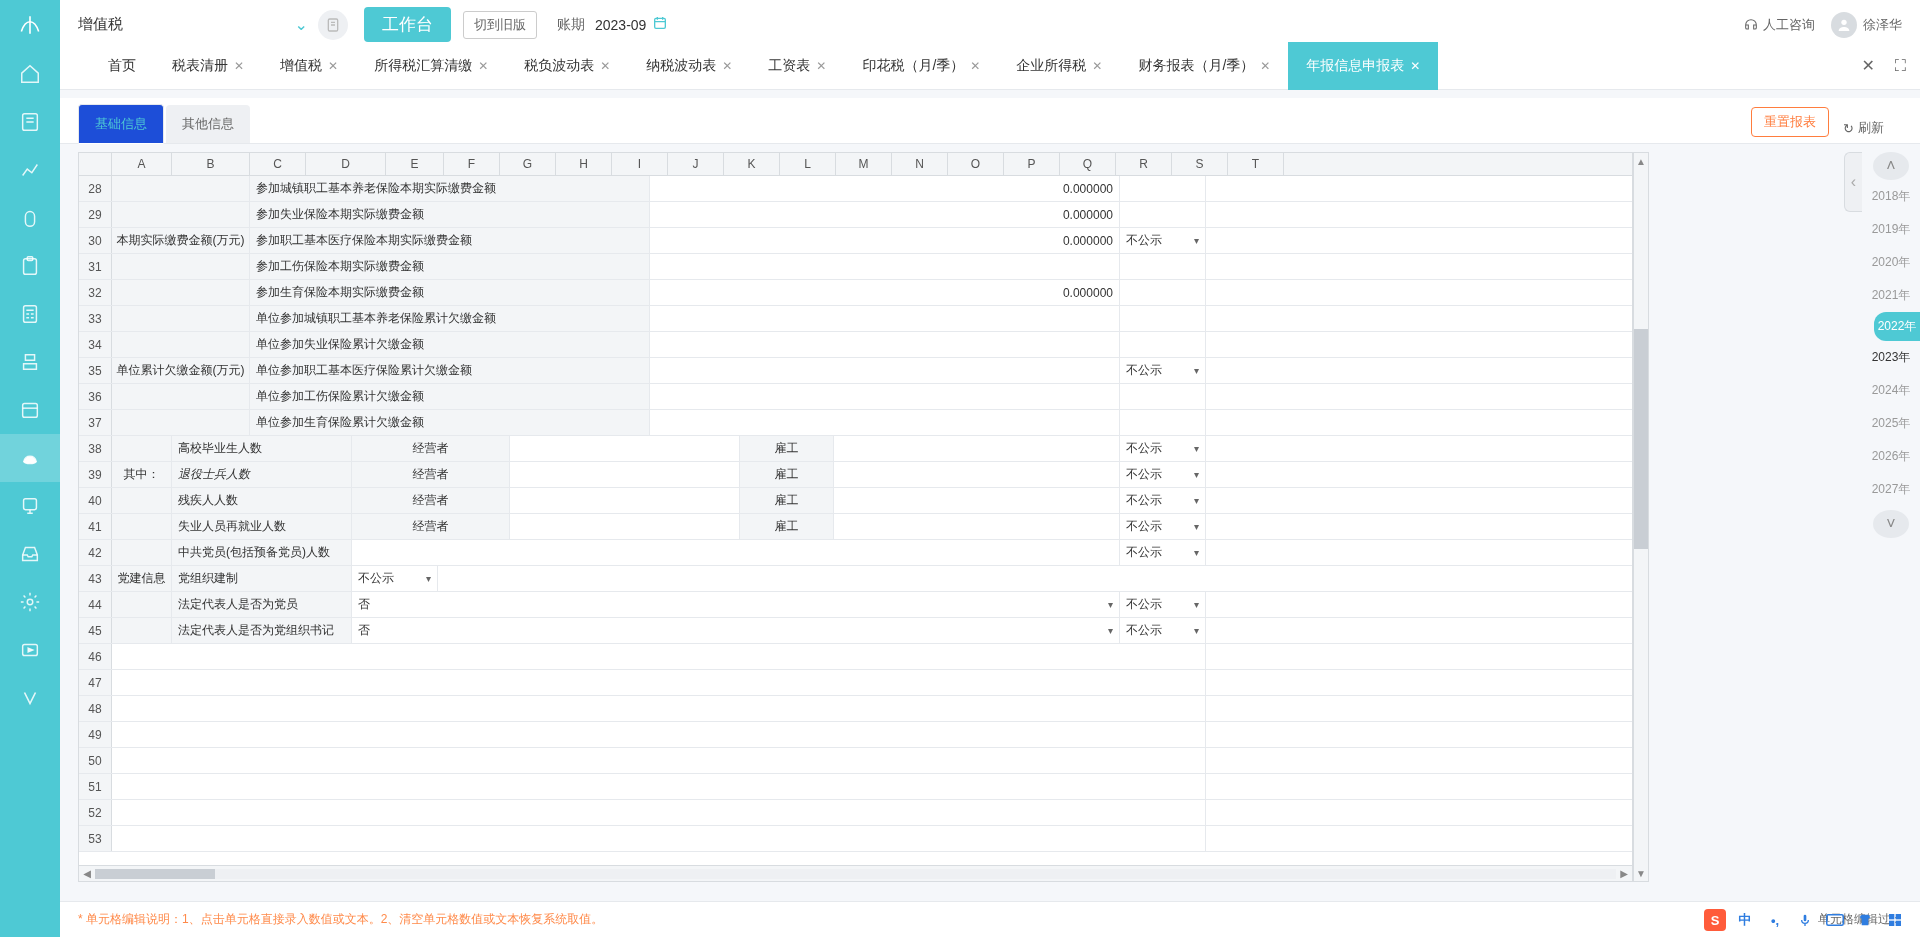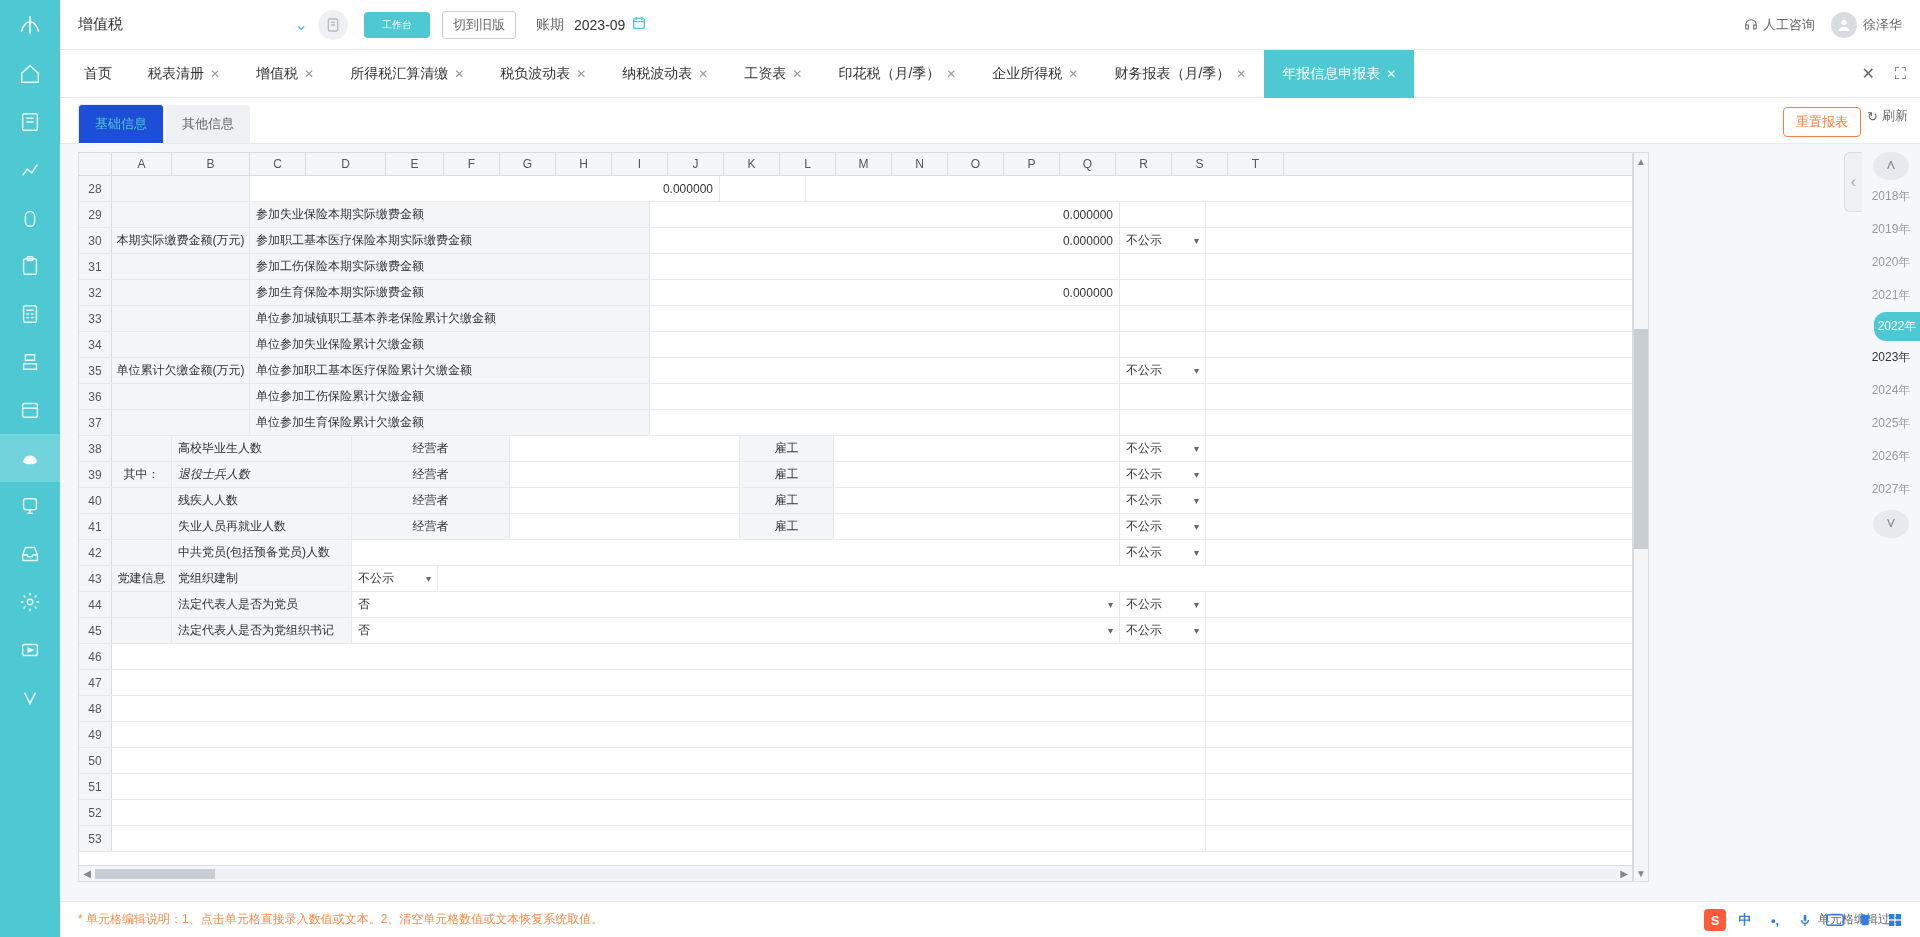--- a/index.html
+++ b/index.html
@@ -8,41 +8,41 @@
 .sidebar { position: absolute; left: 0; top: 0; width: 60px; height: 937px; background: #4ec9d4; }
 .sidebar-logo { width: 60px; height: 50px; display: flex; align-items: center; justify-content: center; color: #fff; }
 .sidebar-item { width: 60px; height: 48px; display: flex; align-items: center; justify-content: center; color: rgba(255,255,255,0.85); cursor: pointer; }
 .sidebar-item.active { background: rgba(255,255,255,0.2); }
 .sidebar-item svg { width: 22px; height: 22px; }
 
 .topbar { position: absolute; left: 60px; top: 0; right: 0; height: 50px; background: #fff; display: flex; align-items: center; padding: 0 18px; border-bottom: 1px solid #e6e9ed; }
 .topbar .dropdown { font-size: 15px; color: #333; width: 230px; display: flex; align-items: center; justify-content: space-between; cursor: pointer; }
 .topbar .chev { color: #4ec9d4; font-size: 16px; }
 .topbar .circle-btn { width: 30px; height: 30px; border-radius: 50%; background: #eef0f3; display:flex; align-items:center; justify-content:center; margin: 0 10px; color:#bbb; cursor:pointer; }
-.btn-primary { background: #4ec9d4; color: #fff; border: none; border-radius: 4px; padding: 6px 18px; font-size: 10px; cursor: pointer; margin: 0 6px; }
+.btn-primary { background: #4ec9d4; color: #fff; border: none; border-radius: 4px; padding: 6px 18px; font-size: 17px; cursor: pointer; margin: 0 6px; }
 .btn-outline { background: #fff; color: #666; border: 1px solid #ccc; border-radius: 3px; padding: 4px 10px; font-size: 13px; cursor: pointer; margin: 0 6px; }
 .period-label { font-size: 14px; color: #666; margin-left: 14px; }
 .period-val { font-size: 14px; color: #333; margin-left: 10px; }
 .cal-icon { color: #4ec9d4; margin-left: 6px; }
 .topbar-right { margin-left: auto; display: flex; align-items: center; gap: 16px; color: #666; font-size: 13px; }
 .topbar-right .user { display:flex; align-items:center; gap:6px; }
 .avatar { width: 26px; height: 26px; border-radius: 50%; background: #d8dce0; display:flex; align-items:center; justify-content:center; color:#fff; }
 
-.tabsbar { position: absolute; left: 60px; top: 50px; right: 0; height: 48px; background: #fff; display: flex; align-items: center; padding-left: 6px; border-bottom: 1px solid #e6e9ed; }
+.tabsbar { position: absolute; left: 60px; top: 42px; right: 0; height: 48px; background: #fff; display: flex; align-items: center; padding-left: 30px; border-bottom: 1px solid #e6e9ed; }
 .tab { padding: 0 18px; height: 48px; display: flex; align-items: center; font-size: 14px; color: #333; cursor: pointer; position: relative; }
 .tab .close { margin-left: 6px; color: #999; font-size: 12px; }
 .tab.active { background: #4ec9d4; color: #fff; }
 .tab.active .close { color: #fff; }
 .tabs-right { margin-left: auto; display: flex; align-items:center; padding-right: 10px; gap: 12px; color:#666; }
 .tabs-right .icon-btn { cursor:pointer; padding: 4px; }
 
 .subtabs { position: absolute; left: 60px; top: 98px; right: 0; height: 46px; background: #fff; display: flex; align-items: flex-end; padding-left: 18px; border-bottom: 1px solid #e6e9ed; }
 .subtab { padding: 10px 16px; font-size: 13px; color: #666; cursor: pointer; background: #eef0f3; border-top-left-radius: 4px; border-top-right-radius: 4px; margin-right: 2px; }
 .subtab.active { color: #4ec9d4; background: #1d4ed8; border: 1px solid #e6e9ed; border-bottom: 1px solid #fff; margin-bottom: -1px; }
-.subtabs-right { margin-left: auto; display:flex; align-items:flex-start; gap:6px; padding-right: 12px; padding-bottom: 6px; }
+.subtabs-right { margin-left: auto; display:flex; align-items:flex-end; gap:14px; padding-right: 36px; padding-bottom: 6px; }
 .btn-reset { color: #ff7d3e; border: 1px solid #ff7d3e; background: #fff; border-radius: 4px; padding: 5px 12px; font-size: 13px; cursor:pointer; }
 .btn-refresh { color: #666; font-size: 13px; cursor:pointer; display:flex; align-items:center; gap:4px; }
 
 .sheet-area { position: absolute; left: 78px; top: 152px; width: 1555px; height: 730px; background: #fff; border: 1px solid #d8dce0; }
 .col-headers { display: flex; height: 23px; background: #f3f5f7; border-bottom: 1px solid #d8dce0; font-size: 12px; color: #555; }
 .corner { width: 33px; border-right: 1px solid #d8dce0; background: #f3f5f7; }
 .colh { border-right: 1px solid #d8dce0; display:flex; align-items:center; justify-content:center; }
 .sheet-body { position: relative; height: calc(100% - 40px); overflow: hidden; }
 .row { display:flex; height: 26px; border-bottom: 1px solid #e6e9ed; font-size: 12px; color: #333; }
 .rowh { width: 33px; background: #f3f5f7; border-right: 1px solid #d8dce0; display:flex; align-items:center; justify-content:center; color:#555; flex-shrink:0; }
@@ -291,20 +291,21 @@
       <div class="colh" style="width: 56px;">P</div>
       <div class="colh" style="width: 56px;">Q</div>
       <div class="colh" style="width: 56px;">R</div>
       <div class="colh" style="width: 56px;">S</div>
       <div class="colh" style="width: 56px;">T</div>
     </div>
   <div class="sheet-body" id="sheet-body">
       <div class="row">
         <div class="rowh">28</div>
         <div class="cell center header-bg" style="width: 138px;"></div>
+        <div class="cell header-bg" style="width: 400px;">参加城镇职工基本养老保险本期实际缴费金额</div>
         <div class="cell right" style="width: 470px;">0.000000</div>
         <div class="cell center " style="width: 86px;"></div>
       </div>
       <div class="row">
         <div class="rowh">29</div>
         <div class="cell center header-bg" style="width: 138px;"></div>
         <div class="cell header-bg" style="width: 400px;">参加失业保险本期实际缴费金额</div>
         <div class="cell right" style="width: 470px;">0.000000</div>
         <div class="cell center " style="width: 86px;"></div>
       </div>

